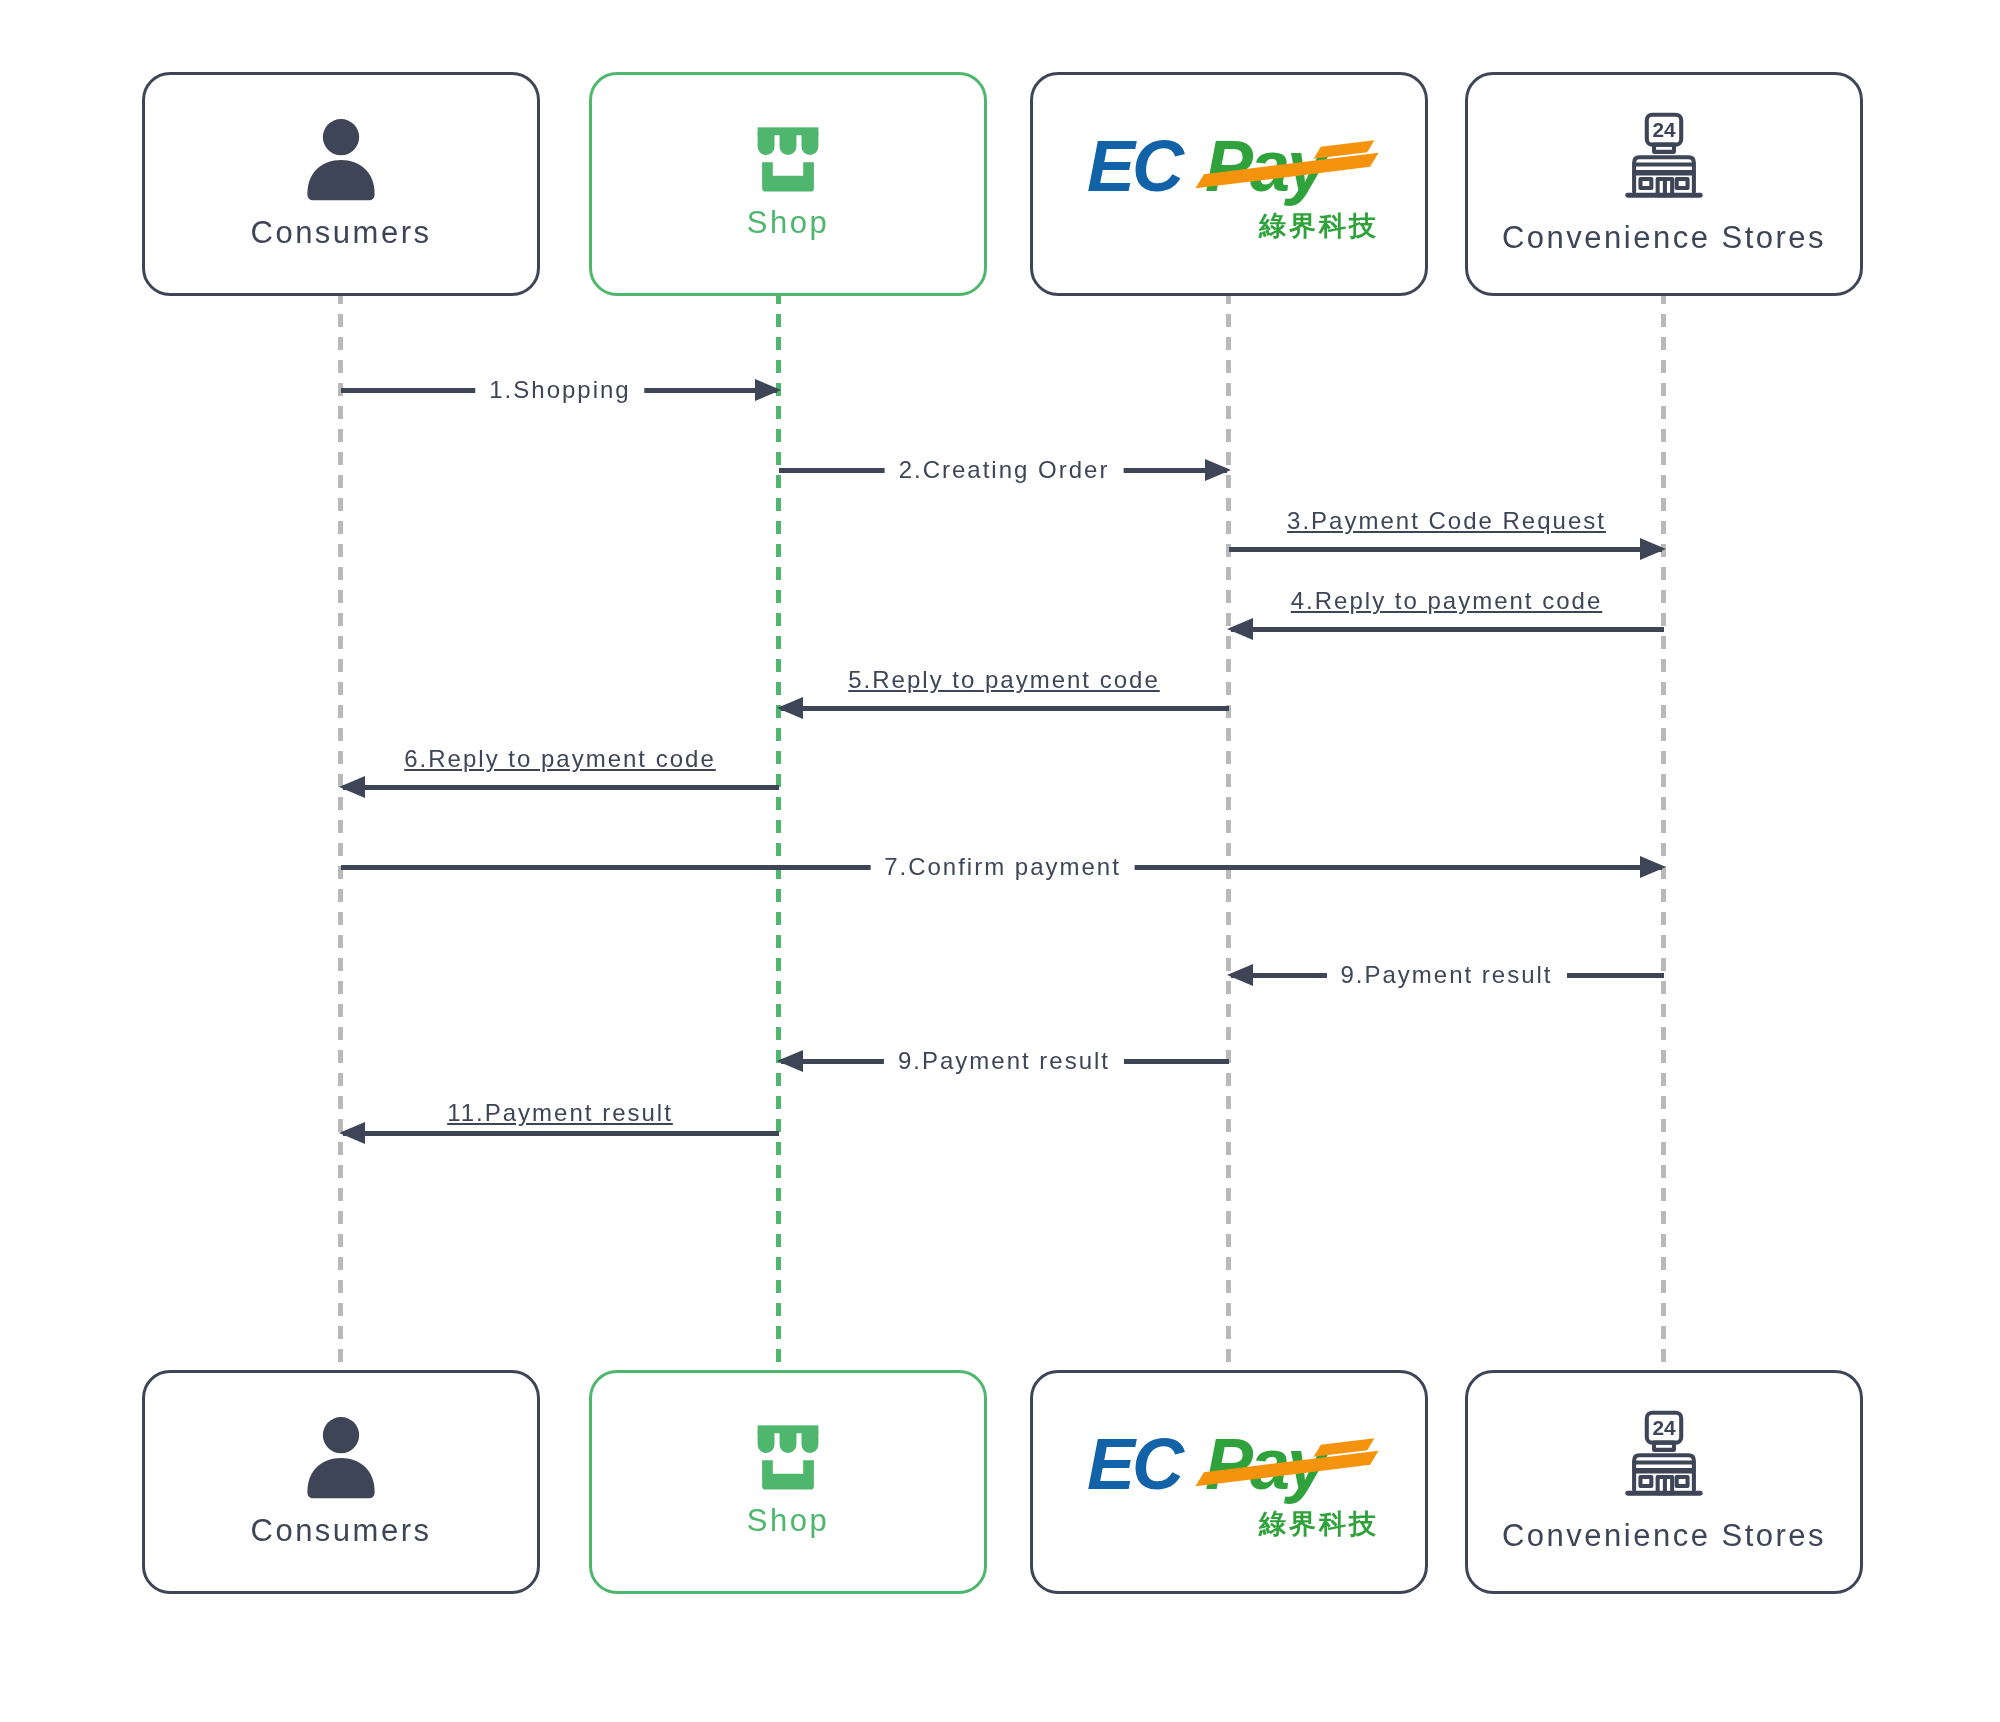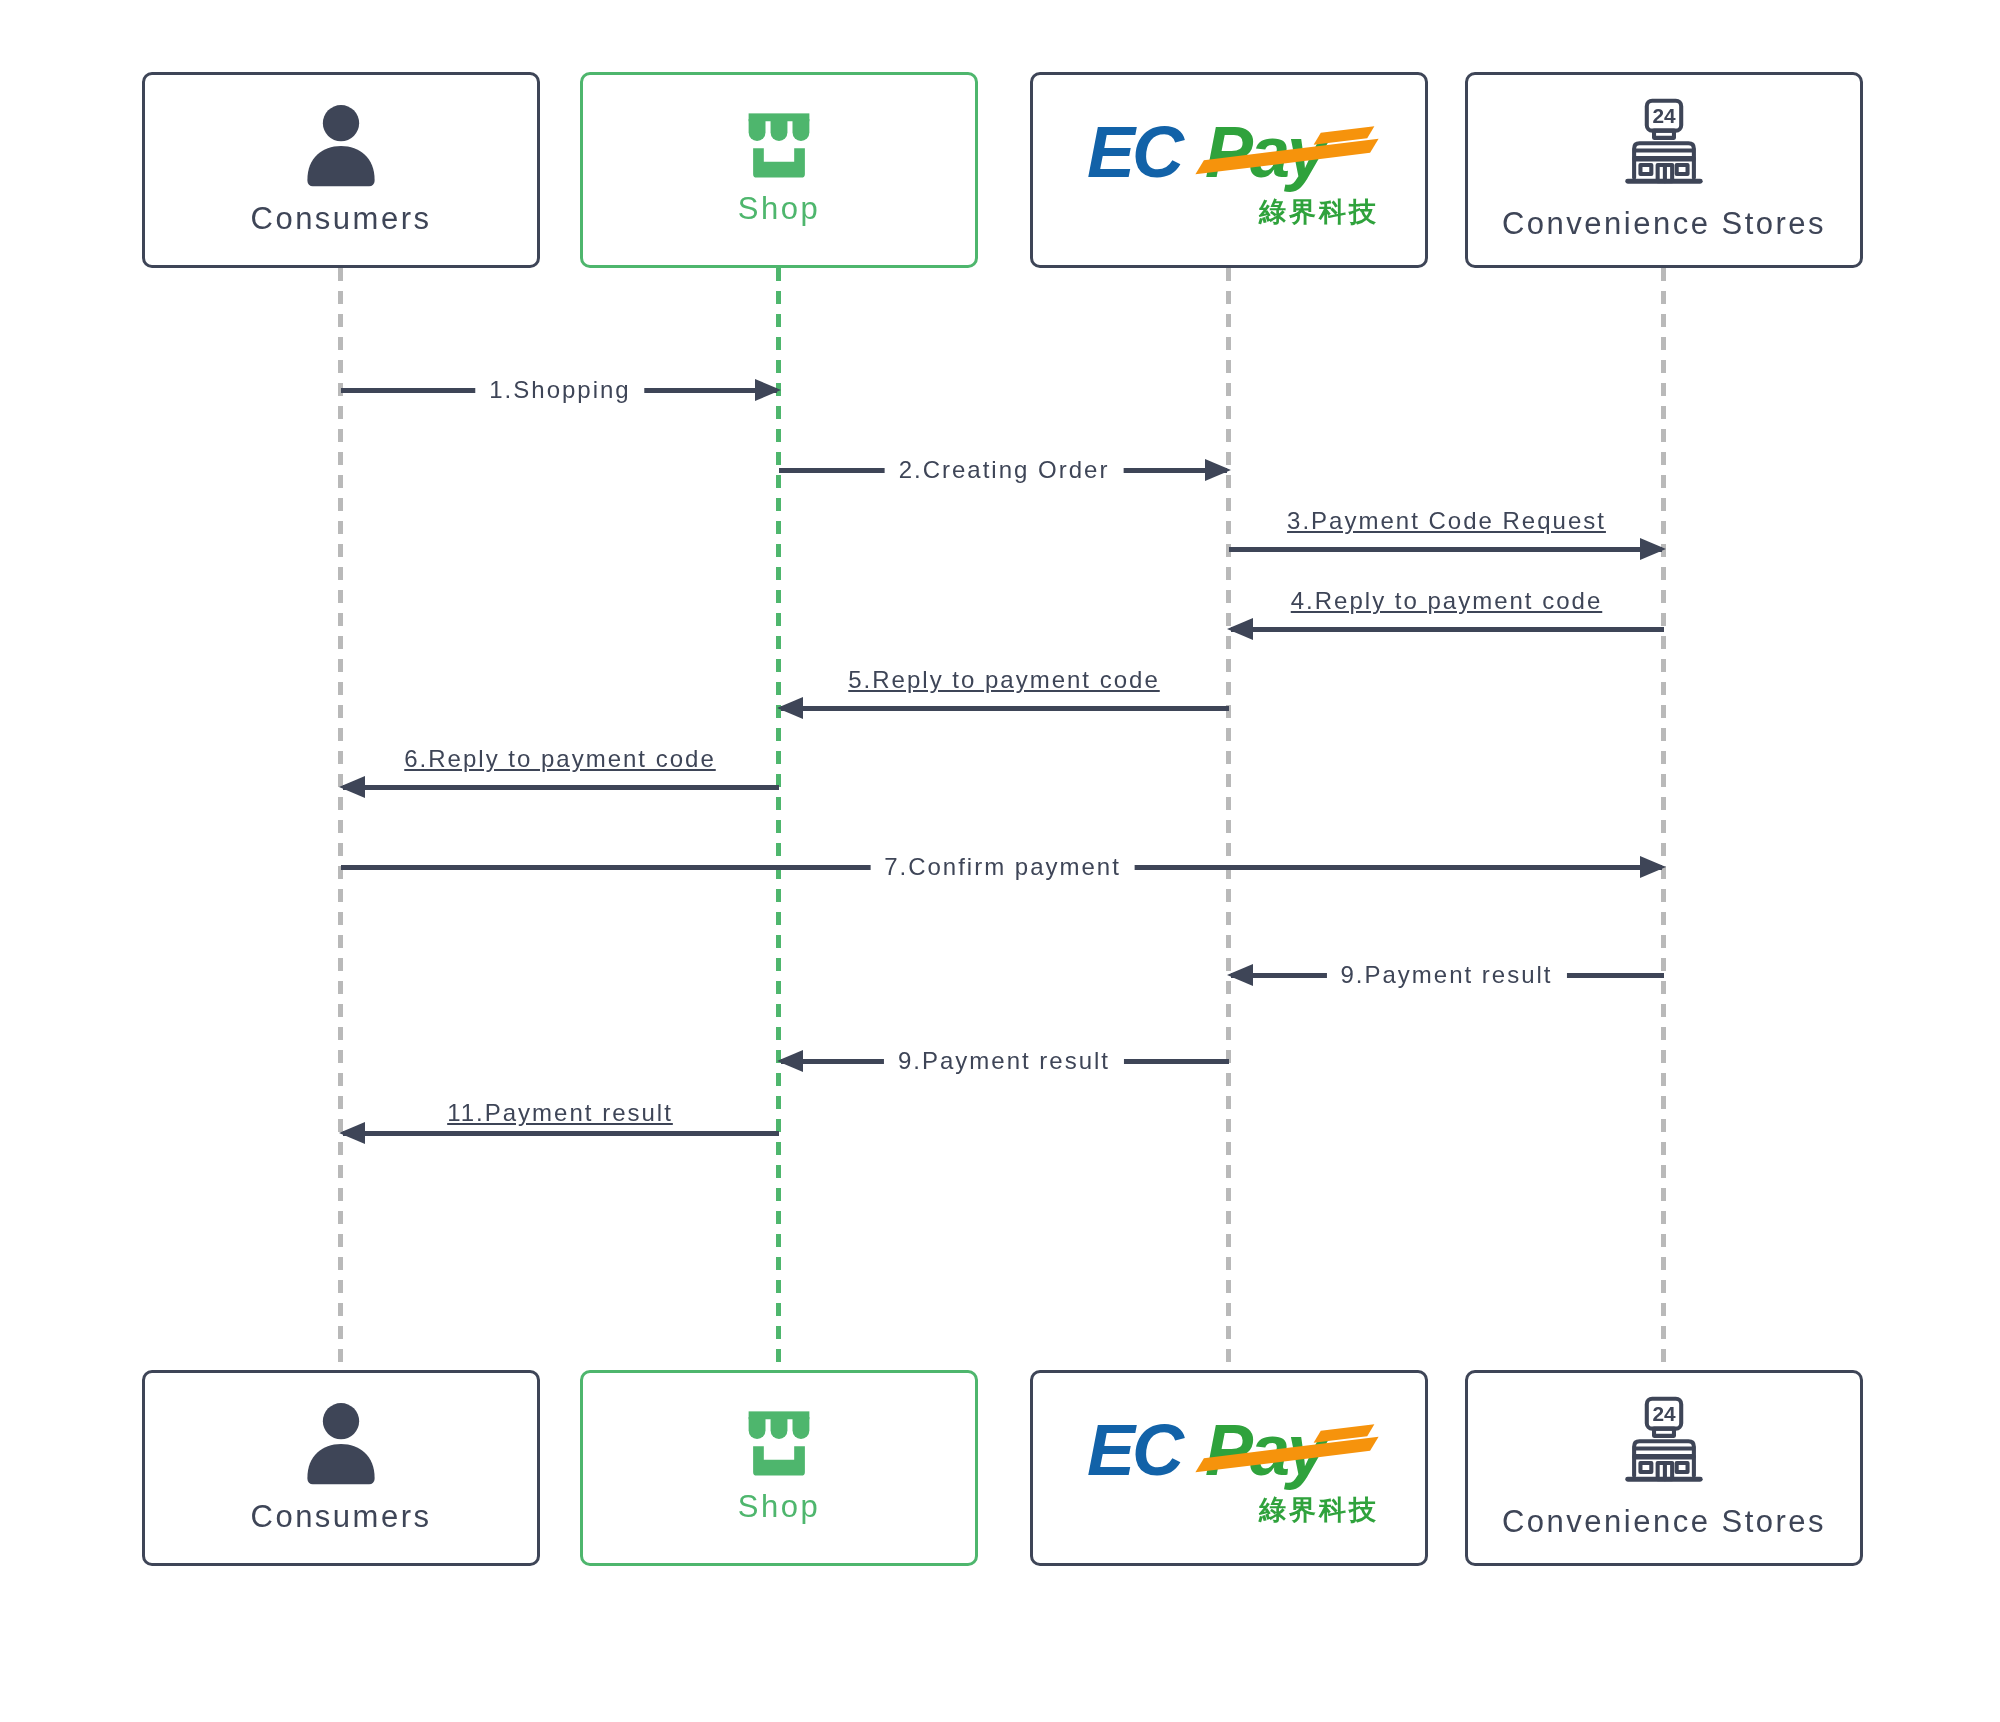--- a/index.html
+++ b/index.html
@@ -13,26 +13,26 @@
   *{margin:0;padding:0;box-sizing:border-box;}
   html,body{background:#ffffff;}
   body{
     width:2000px;height:1722px;position:relative;overflow:hidden;
     font-family:"Liberation Sans", sans-serif;color:var(--dark);
   }
   .stage{position:absolute;inset:0;}
 
   
   .actor{
-    position:absolute;width:398px;height:196px;background:#fff;
-    border:3px solid var(--dark);border-radius:10px;
+    position:absolute;width:398px;height:224px;background:#fff;
+    border:3px solid var(--dark);border-radius:28px;
     display:flex;flex-direction:column;align-items:center;justify-content:center;gap:12px;
     z-index:3;
   }
-  .actor.green{border-color:var(--green);}
+  .actor.green{border-color:var(--green);margin-left:9px;}
   .actor-label{
     font-size:31px;font-weight:400;letter-spacing:2.5px;color:var(--dark);white-space:nowrap;
   }
   .actor.green .actor-label{color:var(--green);}
 
   
   .lifeline{
     position:absolute;top:268px;height:1102px;width:5px;z-index:1;
     background-image:repeating-linear-gradient(to bottom,var(--gray) 0 13px,transparent 13px 23px);
   }

